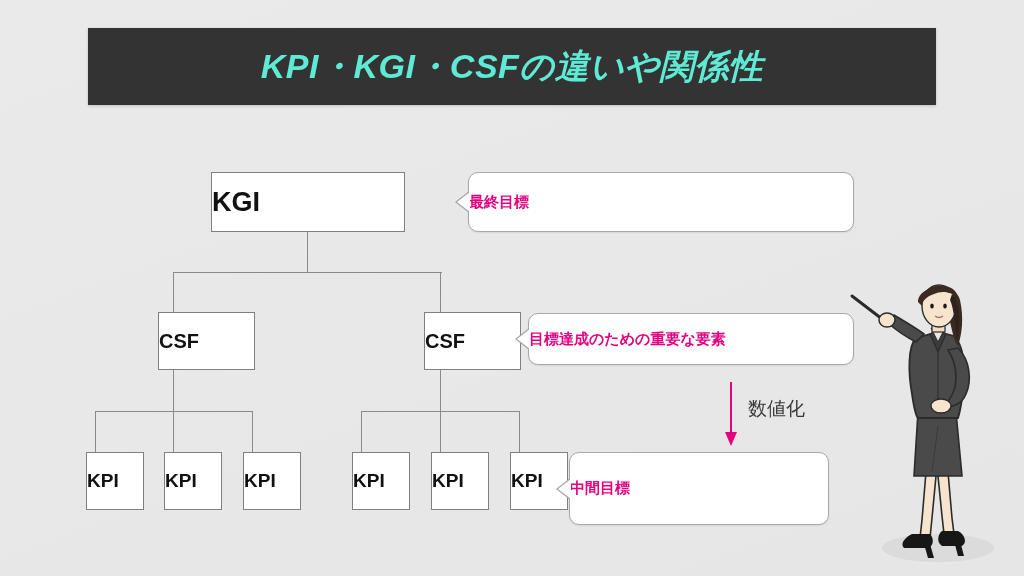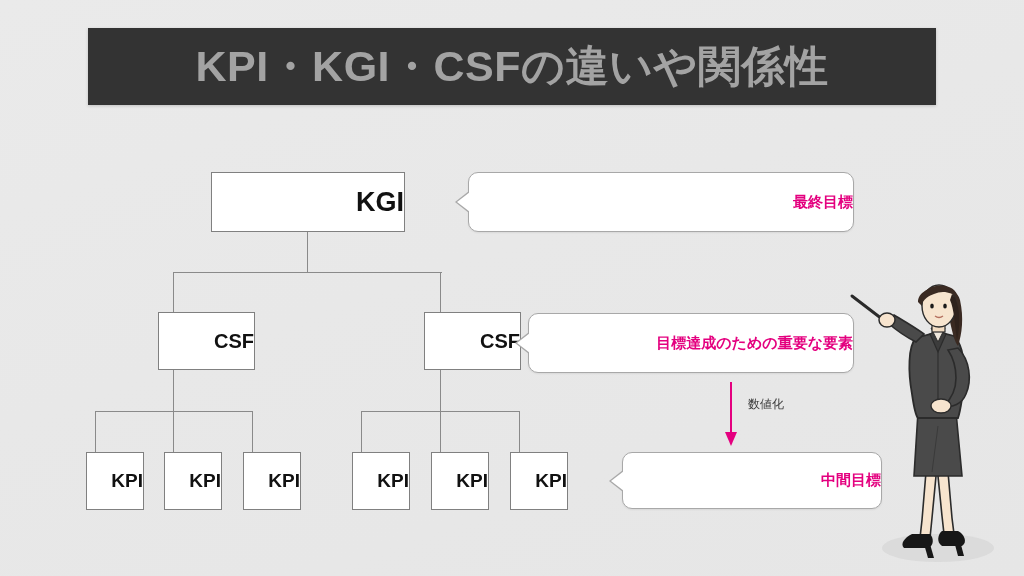--- a/index.html
+++ b/index.html
@@ -28,37 +28,38 @@
     top: 28px;
     width: 848px;
     height: 77px;
     background: #333333;
     display: flex;
     align-items: center;
     justify-content: center;
     box-shadow: 0 1px 3px rgba(0,0,0,0.18);
   }
   #title-text {
-    color: #a3a3a3;
-    font-size: 43px;
+    color: #5eead4;
+    font-size: 34px;
     font-weight: bold;
     letter-spacing: 0.5px;
     white-space: nowrap;
     font-family: "Liberation Sans", "DejaVu Sans", sans-serif;
+    font-style: italic;
   }
 
   
   .node {
     position: absolute;
     background: #ffffff;
     border: 1px solid #808080;
     box-sizing: border-box;
     display: flex;
     align-items: center;
-    justify-content: flex-end;
+    justify-content: flex-start;
     color: #111111;
     font-weight: bold;
     z-index: 3;
   }
   .node-kgi {
     left: 211px;
     top: 172px;
     width: 194px;
     height: 60px;
     font-size: 27px;
@@ -91,21 +92,21 @@
 
   
   .bubble {
     position: absolute;
     background: #ffffff;
     border: 1px solid #a8a8a8;
     border-radius: 10px;
     box-sizing: border-box;
     display: flex;
     align-items: center;
-    justify-content: flex-end;
+    justify-content: flex-start;
     z-index: 3;
     box-shadow: 0 1px 2px rgba(0,0,0,0.07);
     font-family: Liberation Serif, serif;
   }
   .bubble-text {
     color: #e4007f;
     font-weight: bold;
     font-size: 15px;
     white-space: nowrap;
   }
@@ -126,37 +127,37 @@
     border-right: 14px solid #a8a8a8;
   }
   .bubble::after {
     left: -12px;
     border-top: 10px solid transparent;
     border-bottom: 10px solid transparent;
     border-right: 13px solid #ffffff;
   }
 
   .bubble-1 { left: 468px; top: 172px; width: 386px; height: 60px; }
-  .bubble-2 { left: 528px; top: 313px; width: 326px; height: 60px; }
-  .bubble-3 { left: 622px; top: 452px; width: 260px; height: 57px; }
+  .bubble-2 { left: 528px; top: 313px; width: 326px; height: 52px; }
+  .bubble-3 { left: 569px; top: 452px; width: 260px; height: 73px; }
 
   
   #quantify-arrow-wrap {
     position: absolute;
     left: 720px;
     top: 380px;
     width: 120px;
     height: 70px;
     z-index: 2;
   }
   #quantify-label {
     position: absolute;
     left: 748px;
     top: 396px;
-    font-size: 12px;
+    font-size: 19px;
     color: #3a3a3a;
     font-weight: normal;
     white-space: nowrap;
     z-index: 2;
   }
 
   
   #presenter {
     position: absolute;
     left: 842px;

